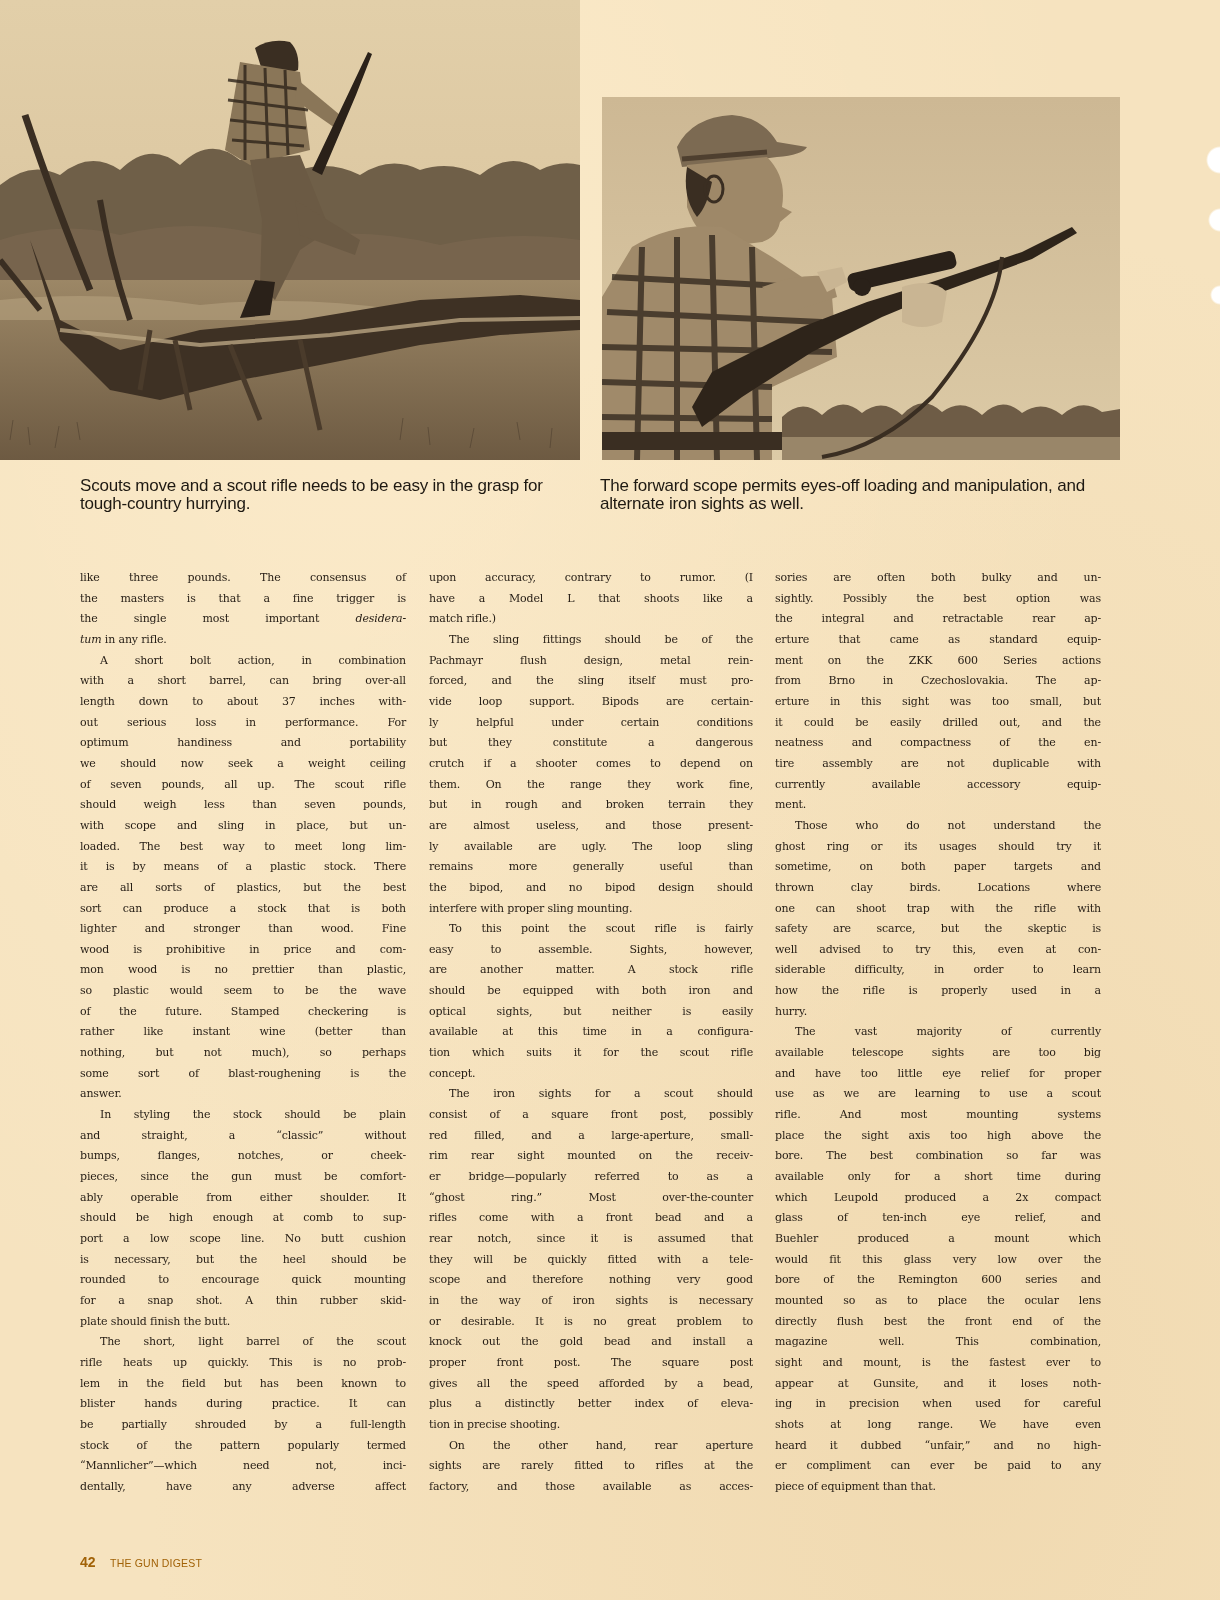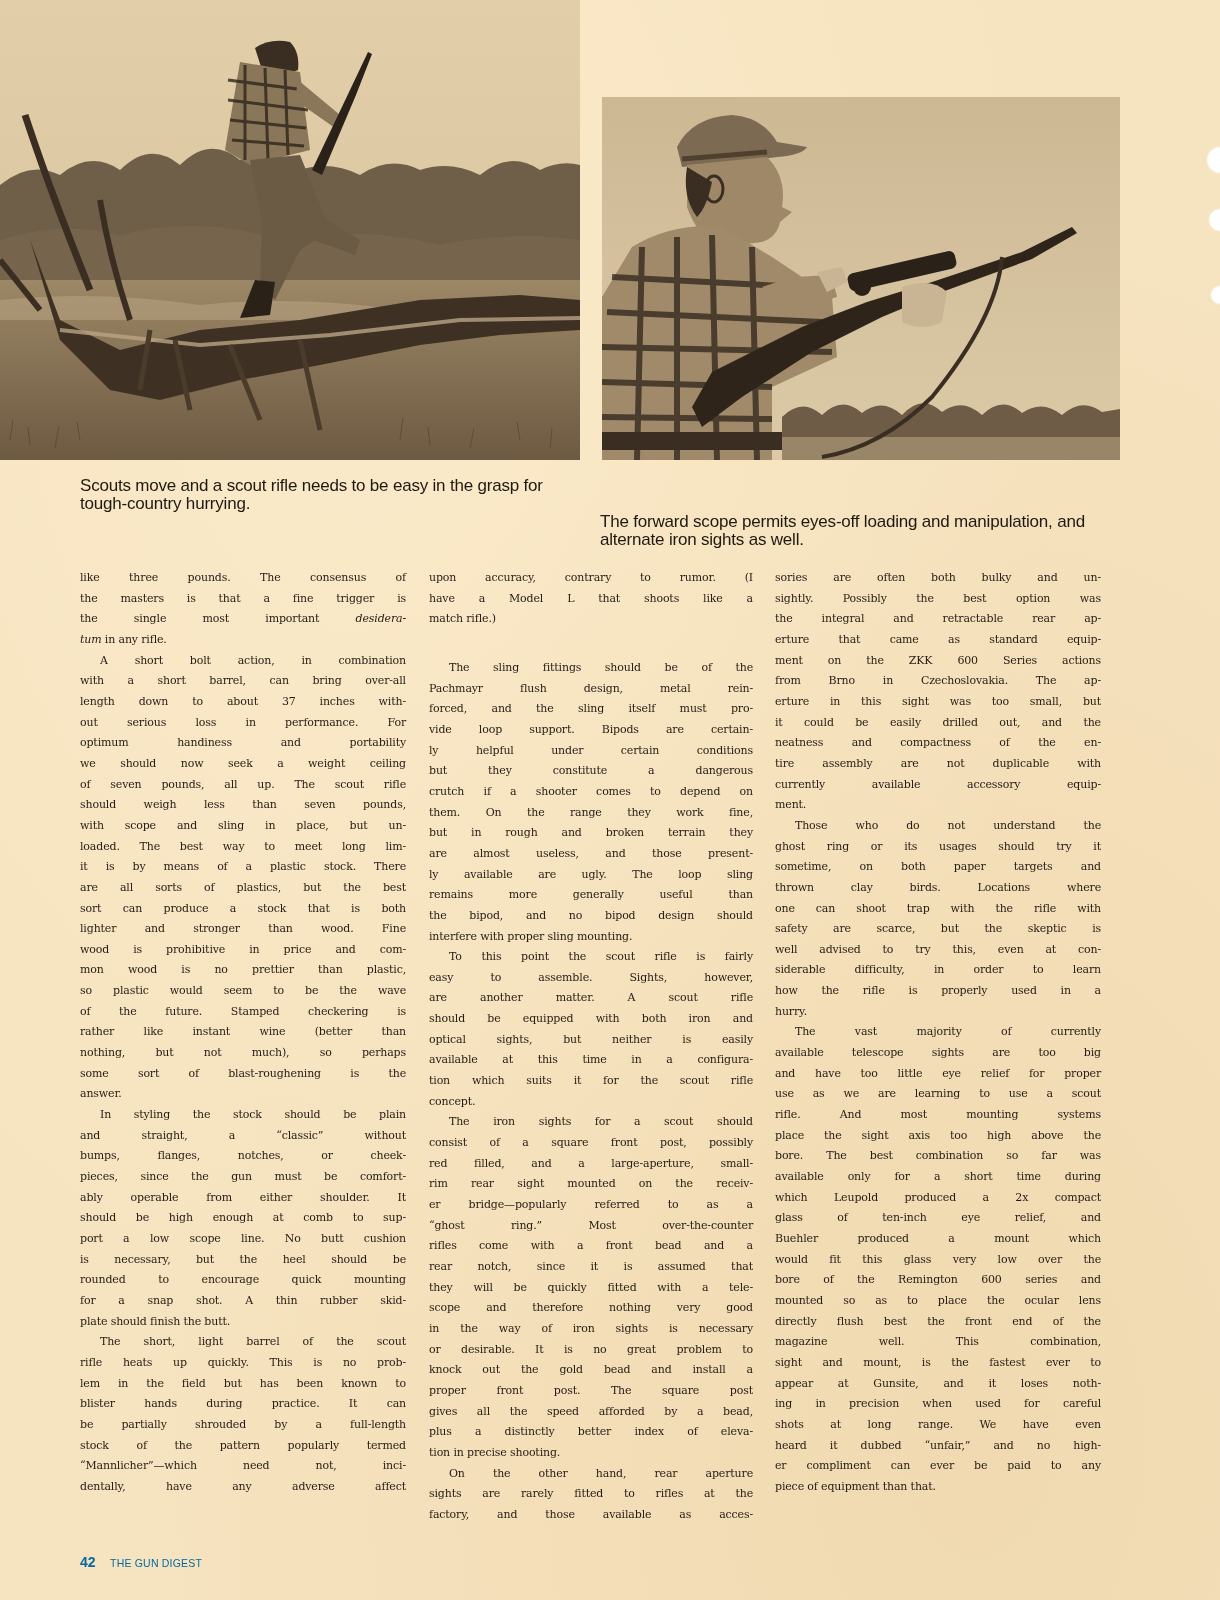--- a/index.html
+++ b/index.html
@@ -19,36 +19,36 @@
   .photo svg { display: block; width: 100%; height: 100%; }
   #photo-left { left: 0; top: 0; width: 580px; height: 460px; }
   #photo-right { left: 602px; top: 97px; width: 518px; height: 363px; }
   .caption {
     position: absolute; top: 477px;
     font-family: "Liberation Sans", "DejaVu Sans", sans-serif;
     font-size: 17px; line-height: 17.5px; color: #1e1912;
     letter-spacing: -0.2px;
   }
   #caption-left { left: 80px; width: 510px; }
-  #caption-right { left: 600px; width: 530px; margin-top: 36px; }
+  #caption-right { left: 600px; width: 530px; }
   .col {
     position: absolute; top: 568px;
     font-size: 11px; line-height: 20.65px;
     text-align: justify; hyphens: none;
     letter-spacing: -0.15px;
   }
   #col-1 { left: 80px; width: 326px; }
   #col-2 { left: 429px; width: 324px; }
   #col-3 { left: 775px; width: 326px; }
   .col .line { display: block; text-align: justify; text-align-last: justify; white-space: nowrap; }
   .col .line.last { text-align-last: left; }
   .footer {
     position: absolute; left: 80px; top: 1553px;
     font-family: "Liberation Sans", "DejaVu Sans", sans-serif;
-    color: #0369a1;
+    color: #a16207;
   }
   .footer .pg { font-weight: bold; font-size: 14px; margin-right: 10px; }
   .footer .pub { font-size: 10.5px; letter-spacing: 0.2px; }
   .tear {
     position: absolute; right: 0; top: 40px; width: 20px; height: 300px;
     background: radial-gradient(circle at 100% 40%, #ffffff 0, #ffffff 12px, rgba(255,255,255,0) 14px),
                 radial-gradient(circle at 100% 60%, #ffffff 0, #ffffff 10px, rgba(255,255,255,0) 12px),
                 radial-gradient(circle at 100% 85%, #ffffff 0, #ffffff 8px, rgba(255,255,255,0) 10px);
   }
 </style>
@@ -192,37 +192,37 @@
     <span class="line">blister hands during practice. It can</span>
     <span class="line">be partially shrouded by a full-length</span>
     <span class="line">stock of the pattern popularly termed</span>
     <span class="line">“Mannlicher”—which need not, inci-</span>
     <span class="line">dentally, have any adverse affect</span>
   </div>
 <div class="col" id="col-2">
     <span class="line">upon accuracy, contrary to rumor. (I</span>
     <span class="line">have a Model L that shoots like a</span>
     <span class="line last">match rifle.)</span>
-    <span class="line" style="text-indent: 20px; margin-top: 28px;">The sling fittings should be of the</span>
+    <span class="line" style="text-indent: 20px;">The sling fittings should be of the</span>
     <span class="line">Pachmayr flush design, metal rein-</span>
     <span class="line">forced, and the sling itself must pro-</span>
     <span class="line">vide loop support. Bipods are certain-</span>
     <span class="line">ly helpful under certain conditions</span>
     <span class="line">but they constitute a dangerous</span>
     <span class="line">crutch if a shooter comes to depend on</span>
     <span class="line">them. On the range they work fine,</span>
     <span class="line">but in rough and broken terrain they</span>
     <span class="line">are almost useless, and those present-</span>
     <span class="line">ly available are ugly. The loop sling</span>
     <span class="line">remains more generally useful than</span>
     <span class="line">the bipod, and no bipod design should</span>
     <span class="line last">interfere with proper sling mounting.</span>
     <span class="line" style="text-indent: 20px;">To this point the scout rifle is fairly</span>
     <span class="line">easy to assemble. Sights, however,</span>
-    <span class="line">are another matter. A scout rifle</span>
+    <span class="line">are another matter. A stock rifle</span>
     <span class="line">should be equipped with both iron and</span>
     <span class="line">optical sights, but neither is easily</span>
     <span class="line">available at this time in a configura-</span>
     <span class="line">tion which suits it for the scout rifle</span>
     <span class="line last">concept.</span>
     <span class="line" style="text-indent: 20px;">The iron sights for a scout should</span>
     <span class="line">consist of a square front post, possibly</span>
     <span class="line">red filled, and a large-aperture, small-</span>
     <span class="line">rim rear sight mounted on the receiv-</span>
     <span class="line">er bridge—popularly referred to as a</span>

